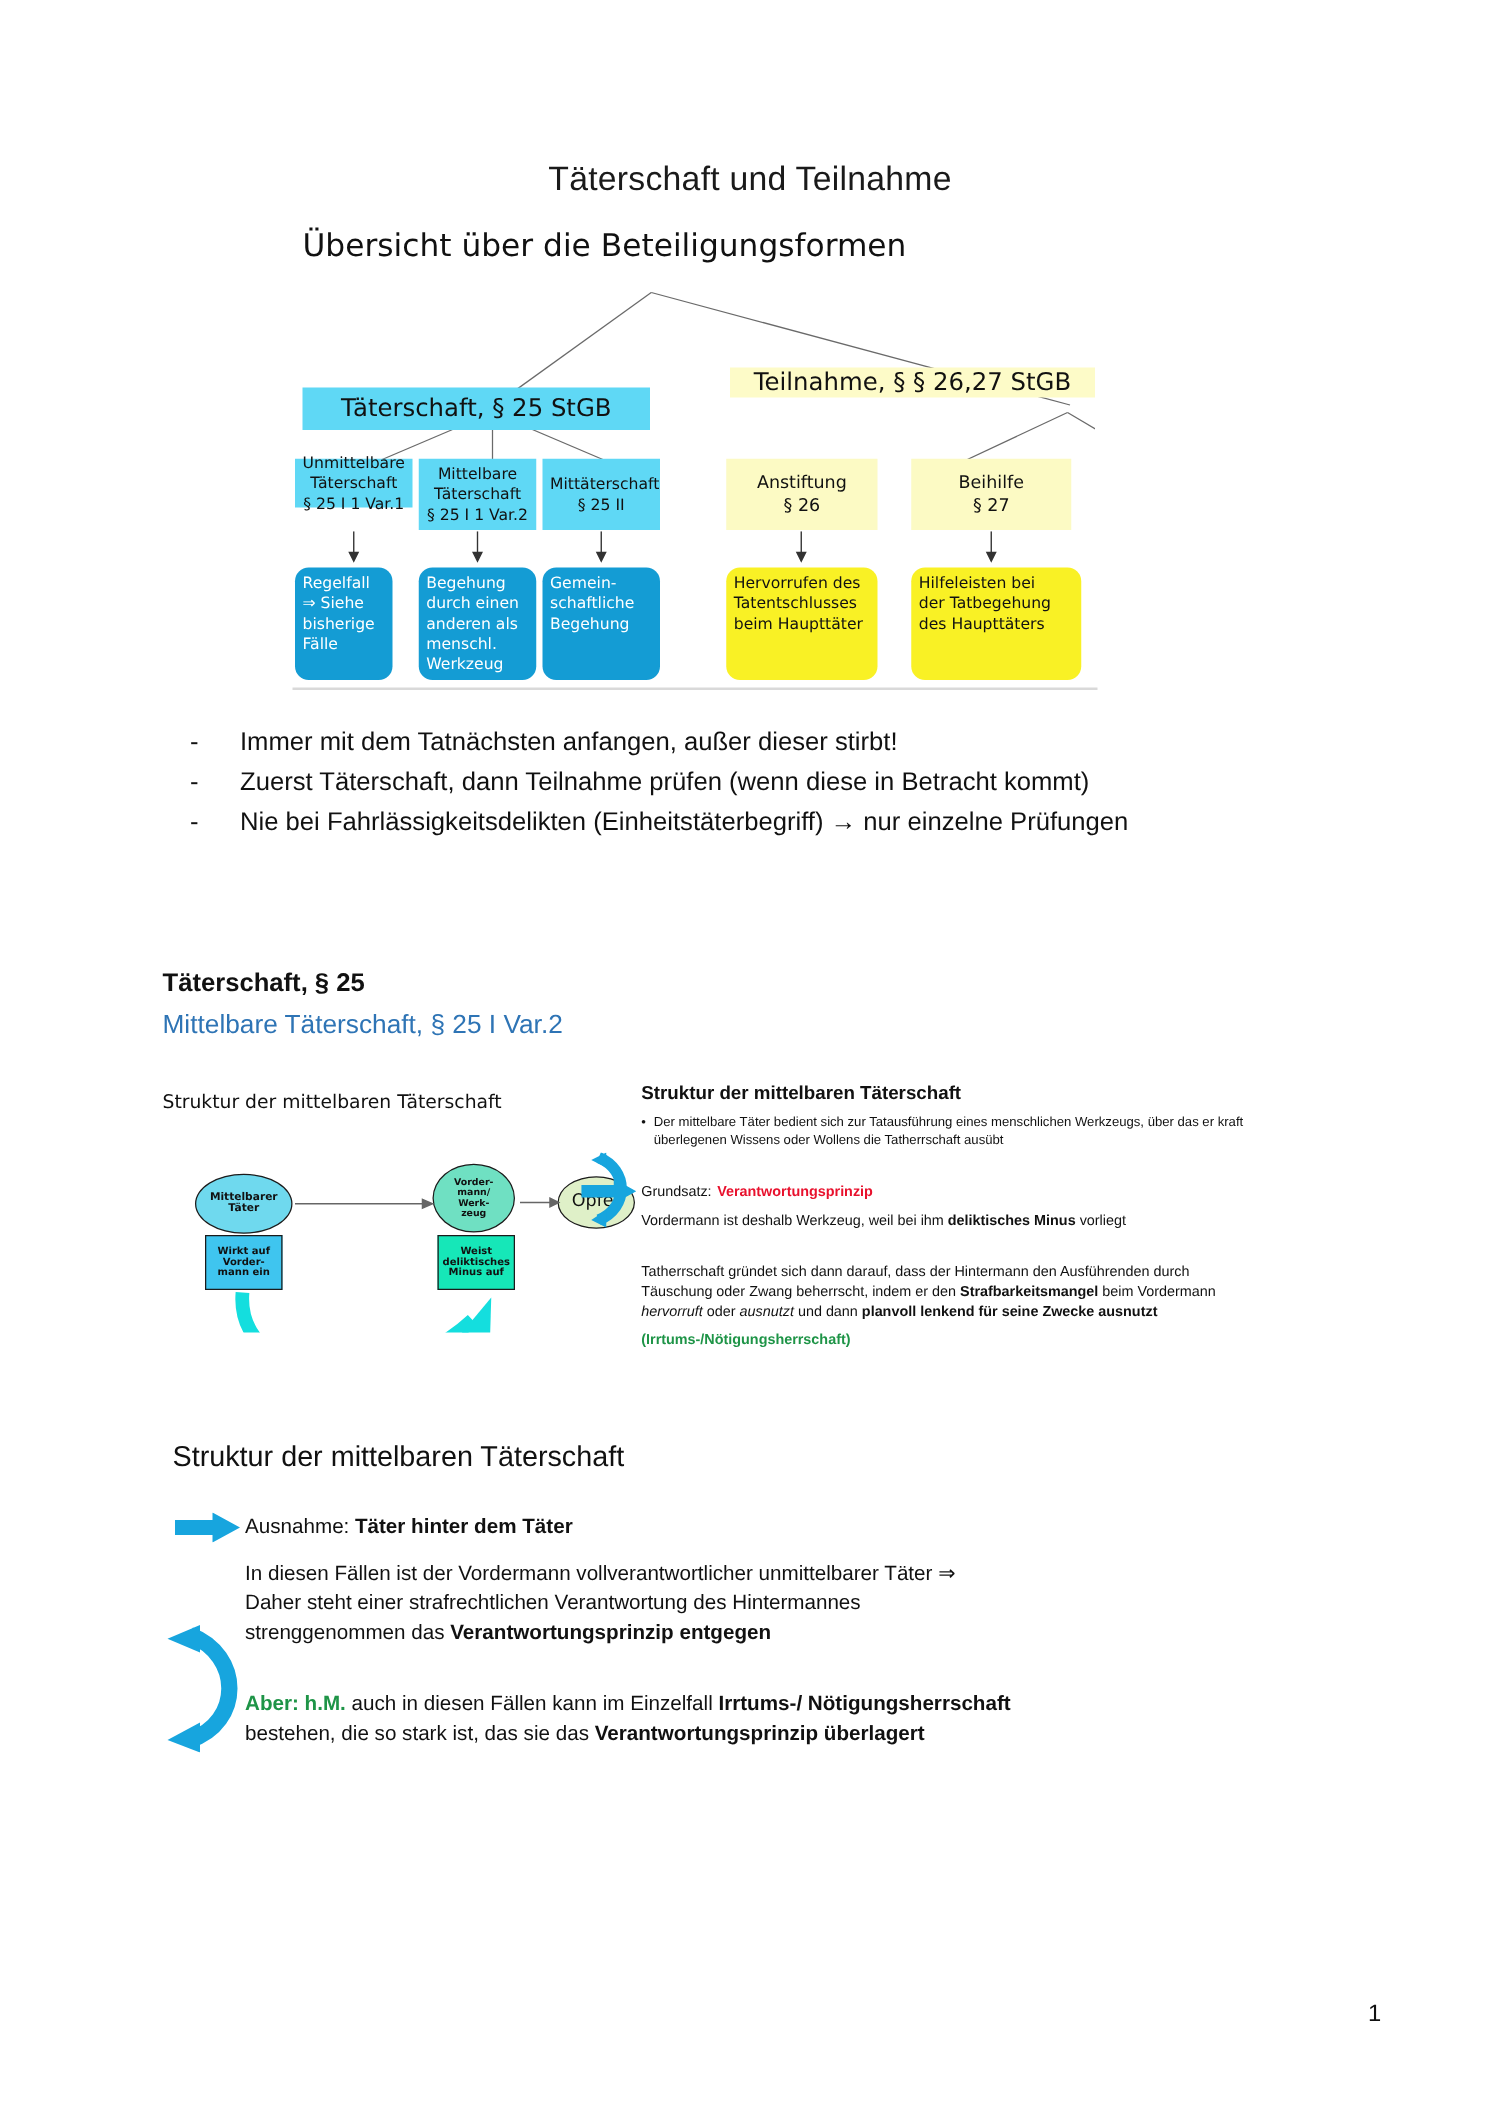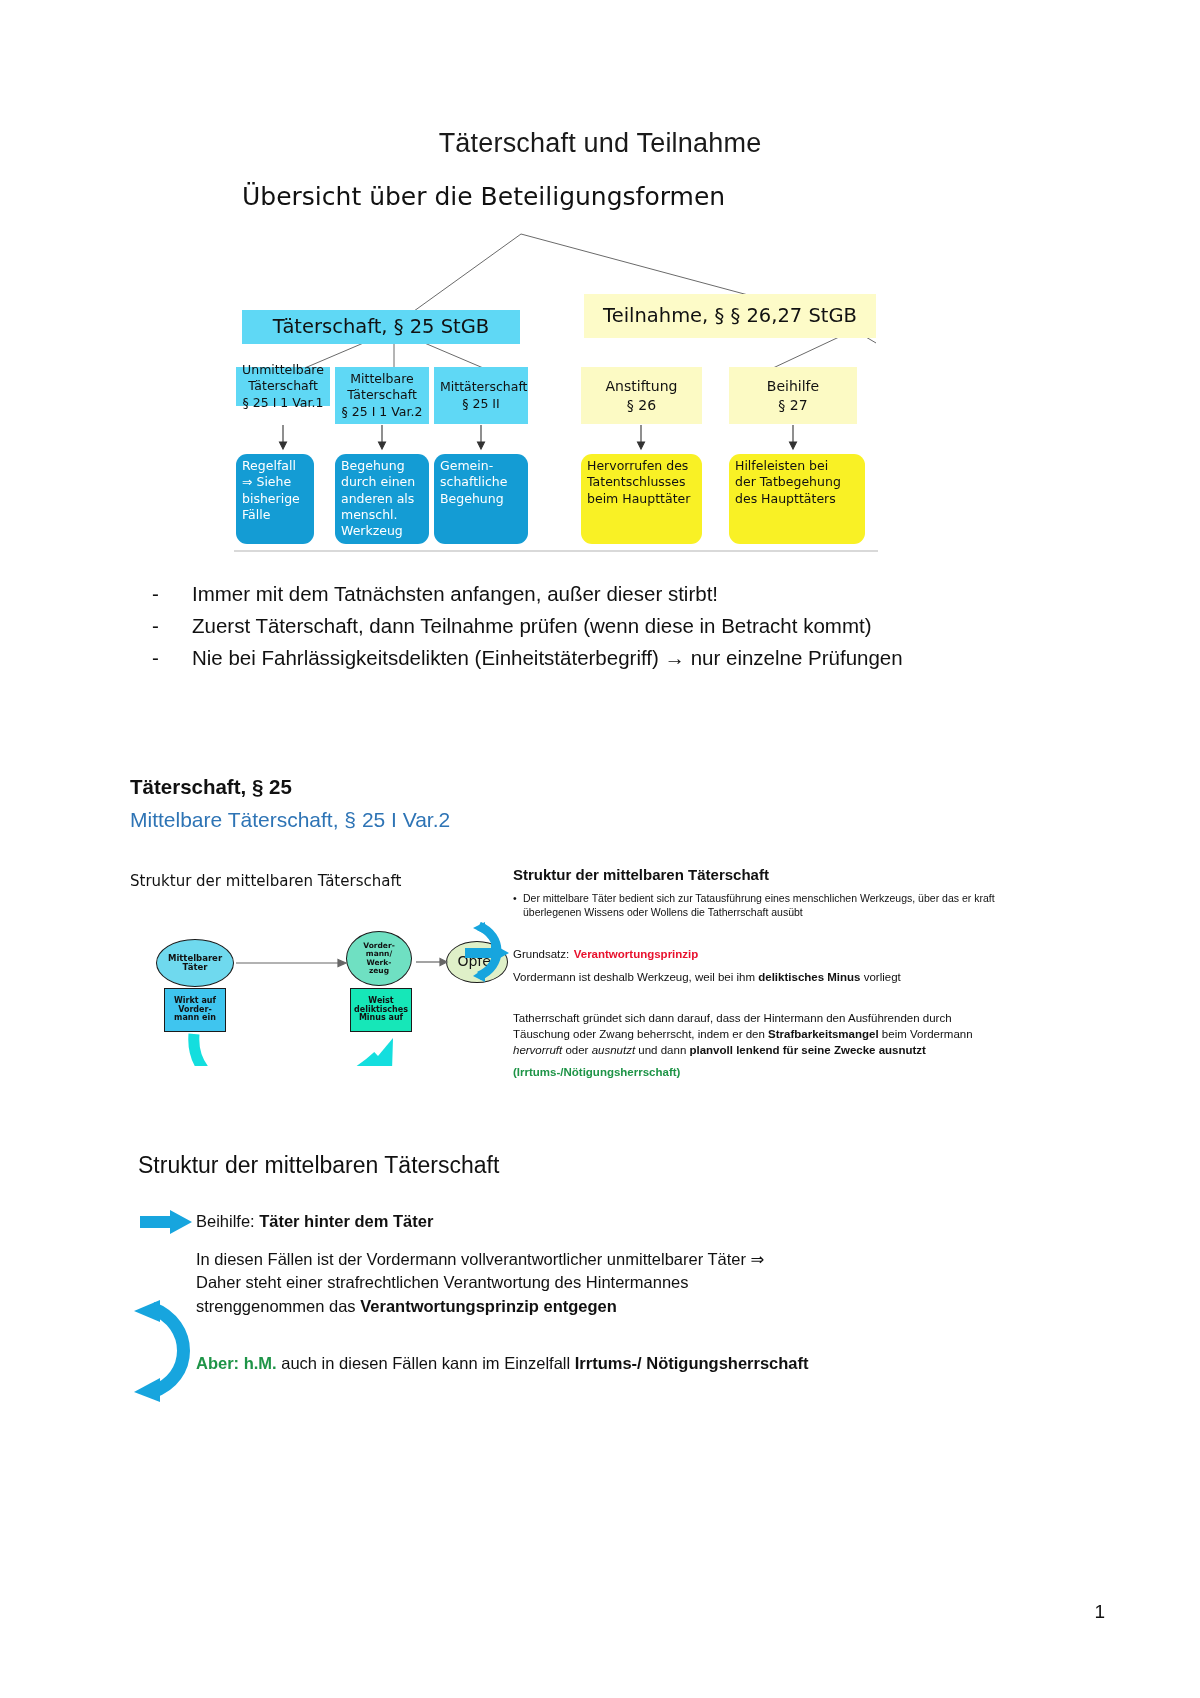--- a/index.html
+++ b/index.html
@@ -129,21 +129,21 @@
       <polyline points="158,106 158,152" fill="none" stroke="#6a6a6a" stroke-width="1"></polyline>
       <polyline points="158,106 266,152" fill="none" stroke="#6a6a6a" stroke-width="1"></polyline>
 
       <polyline points="618,106 520,152" fill="none" stroke="#6a6a6a" stroke-width="1"></polyline>
       <polyline points="618,106 696,152" fill="none" stroke="#6a6a6a" stroke-width="1"></polyline>
     </svg>
 
     <div class="d1box lvl1 blue-top" style="left:6px; top:112px; width:278px; height:34px;">
       <span>Täterschaft,  § 25 StGB</span>
     </div>
-    <div class="d1box lvl1 yellow-top" style="left:348px; top:112px; width:292px; height:44px;">
+    <div class="d1box lvl1 yellow-top" style="left:348px; top:112px; width:292px; height:24px;">
       <span>Teilnahme,  § § 26,27 StGB</span>
     </div>
 
     <div class="d1box lvl2 blue2" style="left:0px; top:185px; width:94px; height:39px;">
       <div class="inner">
         <div>Unmittelbare</div>
         <div>Täterschaft</div>
         <div>§ 25 I 1 Var.1</div>
       </div>
     </div>
@@ -308,21 +308,21 @@
 
   <div class="diag3">
     <div class="d3-title">Struktur der mittelbaren Täterschaft</div>
 
     <div class="d3-body">
 
       <div style="position:relative; height:24px;">
         <svg width="54" height="24" style="position:absolute;left:-56px;top:0;">
           <polygon points="0,6 30,6 30,0 52,12 30,24 30,18 0,18" fill="#17a5de"></polygon>
         </svg>
-        <span class="d3-line">Beihilfe:</span>
+        <span class="d3-line">Ausnahme:</span>
         <span class="d3-line red">Täter hinter dem Täter</span>
       </div>
 
       <div class="d3-gap"></div>
 
       <div class="d3-line">In diesen Fällen ist der Vordermann vollverantwortlicher unmittelbarer Täter ⇒</div>
       <div class="d3-line">Daher steht einer strafrechtlichen Verantwortung des Hintermannes</div>
       <div class="d3-line">
         <span>strenggenommen das </span><span class="b">Verantwortungsprinzip entgegen</span>
       </div>
@@ -331,18 +331,21 @@
         <path d="M 26,10 C 68,26 68,80 26,94" fill="none" stroke="#17a5de" stroke-width="13"></path>
         <polygon points="34,2 8,13 34,24" fill="#17a5de"></polygon>
         <polygon points="34,80 8,94 34,104" fill="#17a5de"></polygon>
       </svg>
 
       <div style="height:34px;"></div>
 
       <div class="d3-line">
         <span class="green">Aber: h.M.</span><span> auch in diesen Fällen kann im Einzelfall </span><span class="b">Irrtums-/ Nötigungsherrschaft</span>
       </div>
+      <div class="d3-line">
+        <span>bestehen, die so stark ist, das sie das </span><span class="b">Verantwortungsprinzip überlagert</span>
+      </div>
     </div>
   </div>
 
   <div class="pageno">1</div>
 
 </div>
 
 </body></html>

